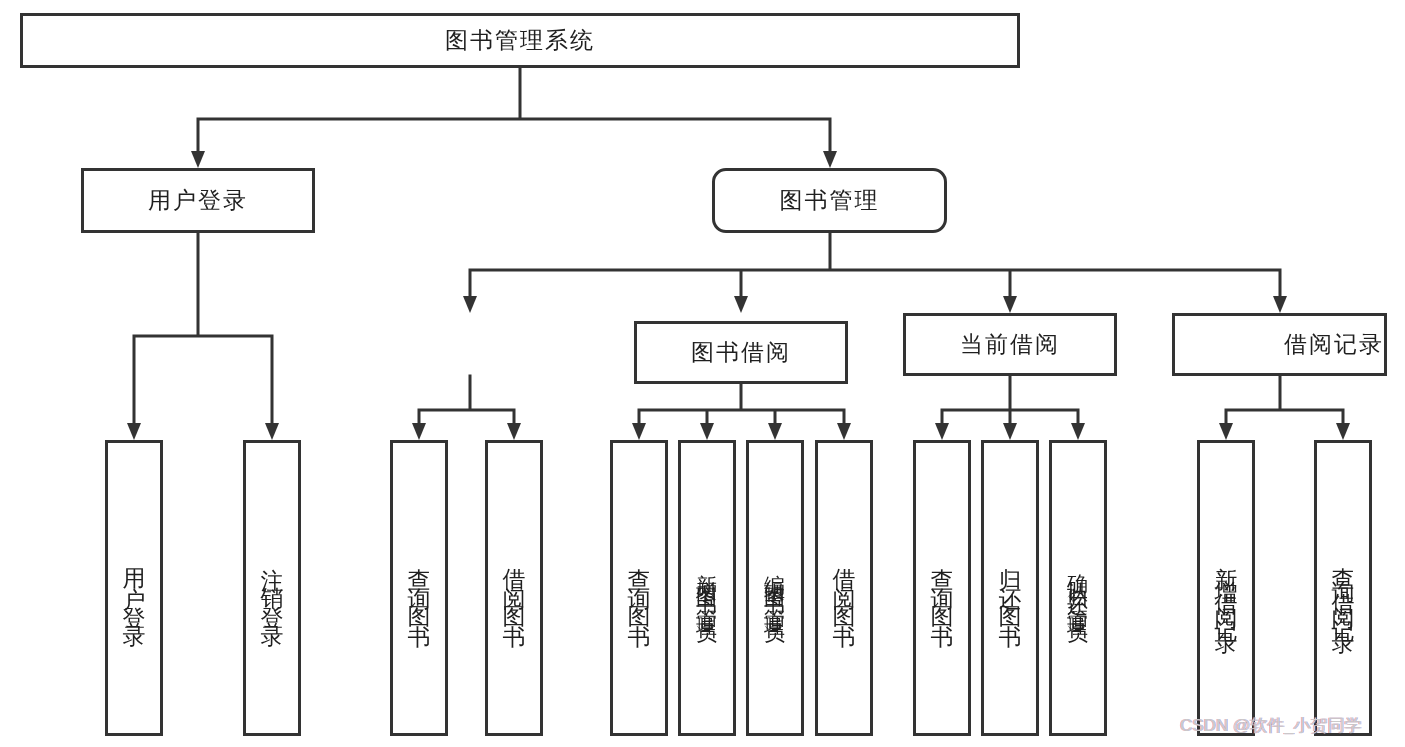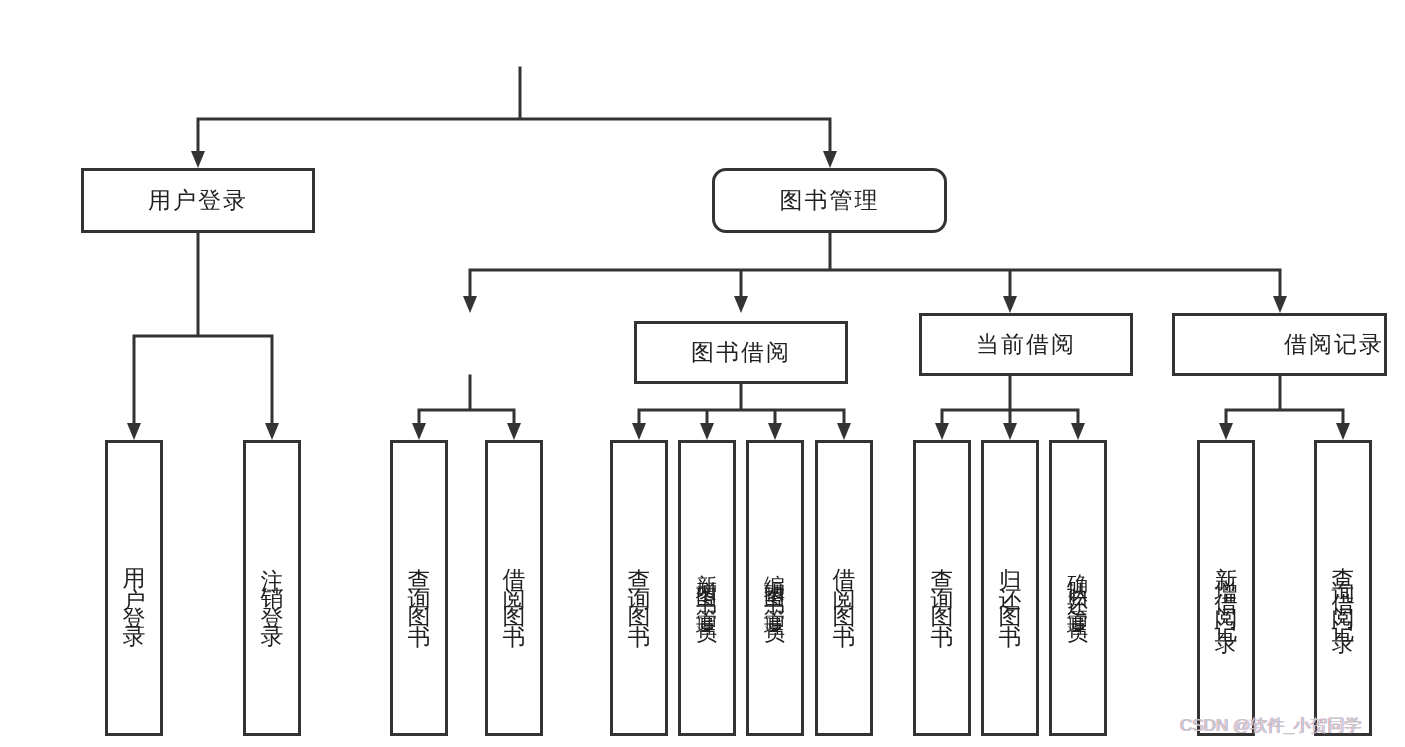--- a/index.html
+++ b/index.html
@@ -25,21 +25,21 @@
     display: flex; align-items: center; justify-content: center;
     color: #1f1f1f;
     text-align: center;
   }
   .node.h { font-size: 23px; letter-spacing: 2px; }
   .node.root  { left: 20px;  top: 13px;  width: 1000px; height: 55px; }
   .node.l2a   { left: 81px;  top: 168px; width: 234px;  height: 65px; }
   .node.l2b   { left: 712px; top: 168px; width: 235px;  height: 65px; border-radius: 14px; }
   .node.l3-1  { left: 363px; top: 313px; width: 215px;  height: 63px; }
   .node.l3-2  { left: 634px; top: 313px; width: 214px;  height: 63px; margin-top: 8px; }
-  .node.l3-3  { left: 903px; top: 313px; width: 214px;  height: 63px; margin-left: 16px; }
+  .node.l3-3  { left: 903px; top: 313px; width: 214px;  height: 63px; }
   .node.l3-4  { left: 1172px;top: 313px; width: 215px;  height: 63px; justify-content: flex-end; }
 
   .node.leaf { top: 440px; width: 58px; height: 296px; }
   .node.leaf span {
     writing-mode: vertical-rl;
     text-orientation: mixed;
     font-size: 23px;
     letter-spacing: 19px;
     color: #1f1f1f;
     line-height: 1;
@@ -110,20 +110,23 @@
       <polygon points="768,423 782,423 775,440"></polygon>
       <polygon points="837,423 851,423 844,440"></polygon>
       <polygon points="935,423 949,423 942,440"></polygon>
       <polygon points="1003,423 1017,423 1010,440"></polygon>
       <polygon points="1071,423 1085,423 1078,440"></polygon>
       <polygon points="1219,423 1233,423 1226,440"></polygon>
       <polygon points="1336,423 1350,423 1343,440"></polygon>
     </g>
   </svg>
 
+  <div class="node h root">
+    <span>图书管理系统</span>
+  </div>
 
   <div class="node h l2a">
     <span>用户登录</span>
   </div>
   <div class="node h l2b">
     <span>图书管理</span>
   </div>
 
   <div class="node h l3-2">
     <span>图书借阅</span>

